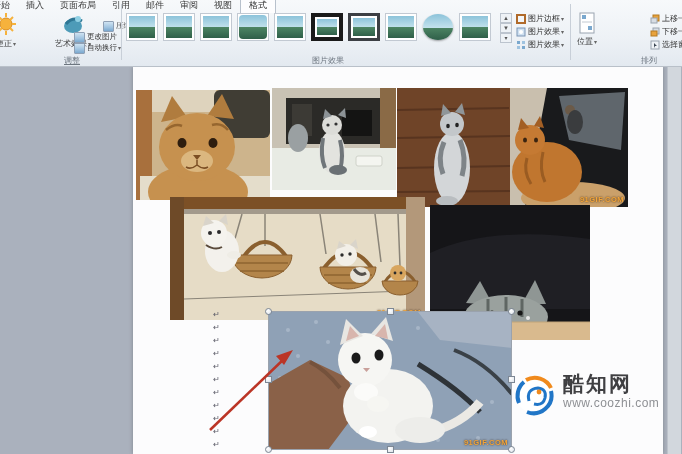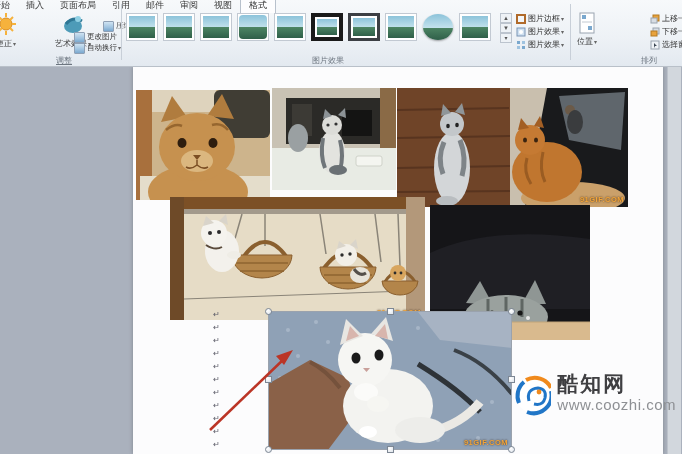--- a/index.html
+++ b/index.html
@@ -53,21 +53,21 @@
   .handle{position:absolute;width:7px;height:7px;background:radial-gradient(circle at 35% 30%,#ffffff,#dde3ea);
         border:1px solid #7d8794;box-sizing:border-box;}
   .handle.circle{border-radius:50%;}
   .pmarks{position:absolute;left:213px;top:311px;display:flex;flex-direction:column;gap:5px;z-index:25;}
   .pmark{font-size:8px;line-height:8px;color:#5a5a66;}
   .arrowlayer{position:absolute;left:198px;top:342px;z-index:40;}
   
   .sitemark{position:absolute;left:511px;top:372px;width:165px;height:58px;z-index:45;
         display:flex;align-items:flex-start;gap:6px;}
   .sitetext .nm{font-size:21px;font-weight:bold;color:#3f3f42;letter-spacing:2px;line-height:24px;}
-  .sitetext .url{font-size:15px;color:#8e9094;letter-spacing:.5px;}
+  .sitetext .url{font-size:12px;color:#8e9094;letter-spacing:.5px;}
 </style>
 </head>
 <body>
 
 <div id="app">
 
   <div class="ribbon">
     <div class="tabstrip">
         <span class="tab">开始</span>
         <span class="tab">插入</span>
@@ -111,21 +111,21 @@
       <span class="lbl">压缩图片</span>
     </div>
     <div class="smallbtn" style="left:74px;top:32px;">
       <span class="miniic"></span>
       <span class="lbl">更改图片</span>
     </div>
     <div class="smallbtn" style="left:74px;top:43px;">
       <span class="miniic"></span>
       <span class="lbl dd">自动换行</span>
     </div>
-    <span class="grouplabel" style="left:56px;text-decoration:underline;">调整</span>
+    <span class="grouplabel" style="left:64px;text-decoration:underline;">调整</span>
     <div class="groupdiv" style="left:121px;"></div>
 
     <div class="gallery">
         <div class="thumb plain">
           <div class="pic"></div>
         </div>
         <div class="thumb white">
           <div class="pic"></div>
         </div>
         <div class="thumb white">

